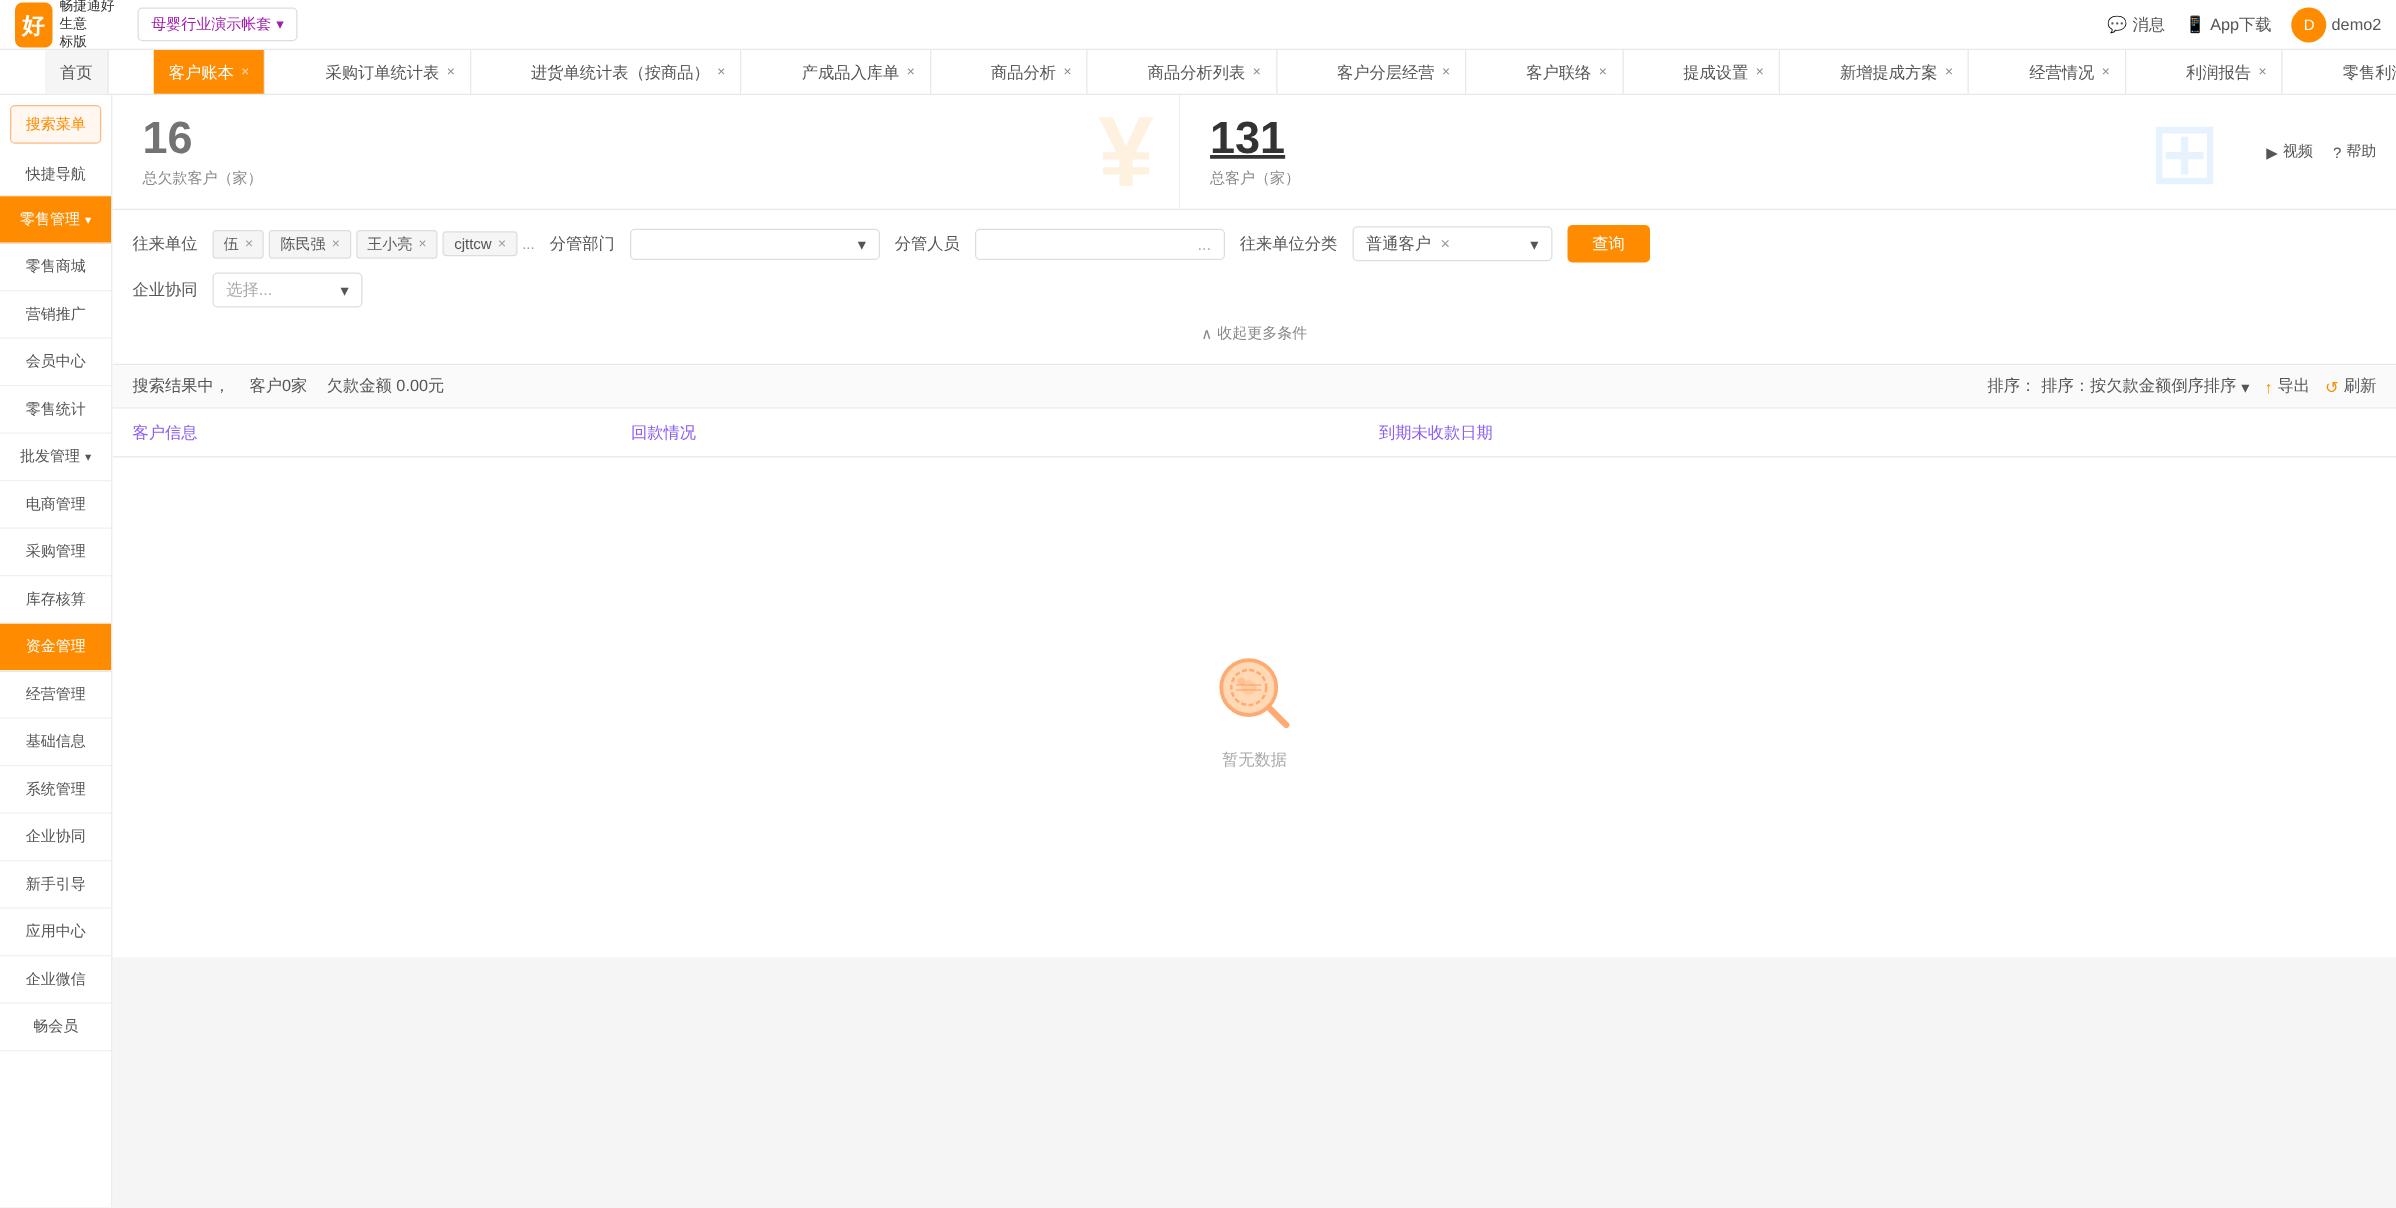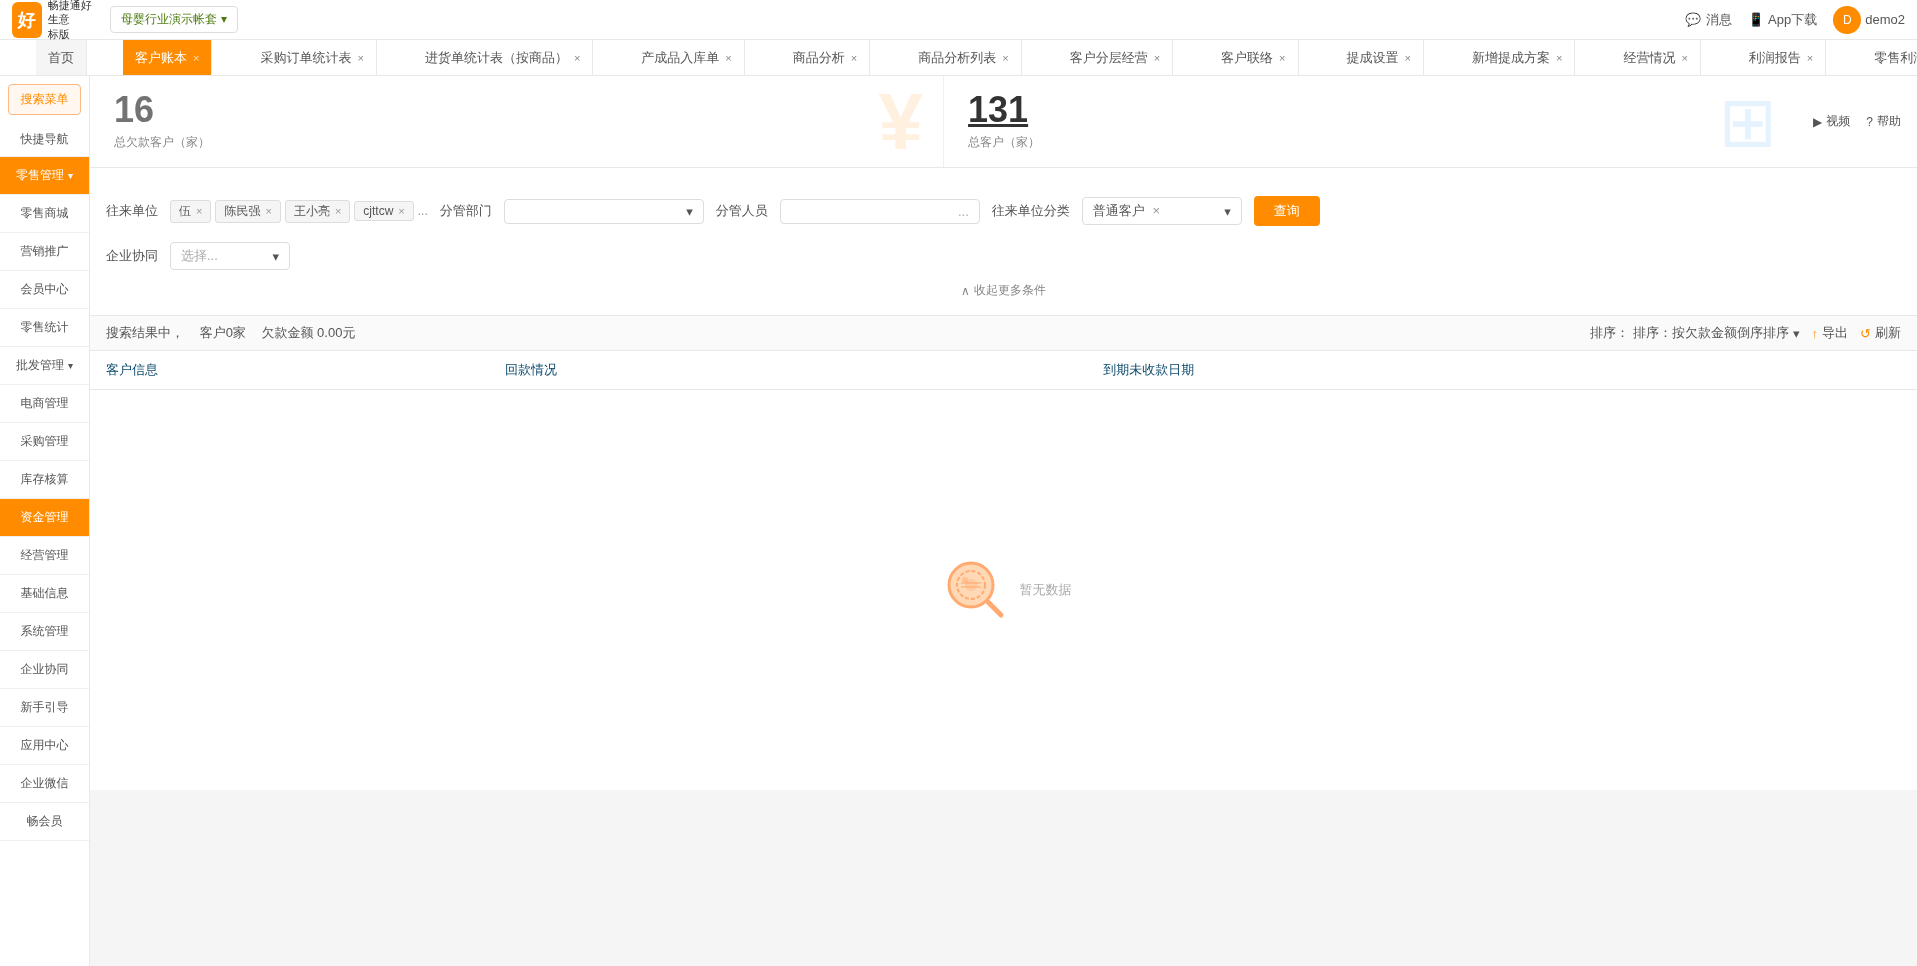--- a/index.html
+++ b/index.html
@@ -4,21 +4,21 @@
   <style>
     * { box-sizing: border-box; margin: 0; padding: 0; }
     body { font-family: 'Microsoft YaHei', Arial, sans-serif; font-size: 13px; background: #f5f5f5; display: flex; flex-direction: column; height: 100vh; overflow: hidden; }
 
     
     .top-bar { background: #fff; height: 40px; display: flex; align-items: center; padding: 0 12px; border-bottom: 1px solid #e8e8e8; justify-content: space-between; flex-shrink: 0; }
     .top-bar-left { display: flex; align-items: center; gap: 8px; }
     .logo-area { display: flex; align-items: center; gap: 6px; width: 90px; }
     .logo-icon { width: 36px; height: 36px; background: #ff8c00; border-radius: 6px; display: flex; align-items: center; justify-content: center; color: white; font-size: 18px; font-weight: bold; }
     .logo-text { font-size: 11px; color: #333; line-height: 1.3; }
-    .store-selector { display: flex; align-items: center; gap: 4px; padding: 4px 10px; border: 1px solid #ddd; border-radius: 4px; cursor: pointer; font-size: 12px; color: #4d7c0f; font-family: Liberation Serif, serif; }
+    .store-selector { display: flex; align-items: center; gap: 4px; padding: 4px 10px; border: 1px solid #ddd; border-radius: 4px; cursor: pointer; font-size: 12px; color: #a21caf; font-family: Liberation Serif, serif; }
     .top-bar-right { display: flex; align-items: center; gap: 16px; font-size: 13px; color: #555; }
     .top-right-item { display: flex; align-items: center; gap: 4px; cursor: pointer; }
     .avatar { width: 28px; height: 28px; border-radius: 50%; background: #ff8c00; color: white; display: flex; align-items: center; justify-content: center; font-size: 12px; }
 
     
     .nav-tabs { background: #fff; border-bottom: 1px solid #e8e8e8; display: flex; align-items: center; height: 36px; flex-shrink: 0; overflow: hidden; }
     .nav-tab { display: flex; align-items: center; padding: 0 12px; height: 36px; font-size: 13px; cursor: pointer; white-space: nowrap; border-right: 1px solid #e8e8e8; color: #555; flex-shrink: 0; position: relative; margin-left: 36px; }
     .nav-tab.home { color: #555; background: #f5f5f5; }
     .nav-tab.active { background: #ff8c00; color: white; }
     .nav-tab .close-btn { margin-left: 6px; font-size: 11px; opacity: 0.7; }
@@ -45,21 +45,21 @@
     .stats-card { flex: 1; padding: 16px 24px; display: flex; flex-direction: column; align-items: flex-start; justify-content: center; border-right: 1px solid #f0f0f0; position: relative; overflow: hidden; }
     .stats-card-bg { position: absolute; right: 20px; top: 50%; transform: translateY(-50%); opacity: 0.12; font-size: 72px; }
     .stats-number { font-size: 36px; font-weight: bold; color: #737373; line-height: 1; }
     .stats-number.dark { color: #333; text-decoration: underline; }
     .stats-label { font-size: 12px; color: #888; margin-top: 6px; }
     .stats-header-actions { display: flex; align-items: center; gap: 16px; padding: 0 16px; font-size: 12px; color: #555; }
     .stats-action-item { display: flex; align-items: center; gap: 4px; cursor: pointer; }
 
     
     .filter-area { background: #fff; padding: 12px 16px; border-bottom: 1px solid #e8e8e8; }
-    .filter-row { display: flex; align-items: center; gap: 12px; flex-wrap: wrap; margin-bottom: 8px; margin-top: 16px; }
+    .filter-row { display: flex; align-items: center; gap: 12px; flex-wrap: wrap; margin-bottom: 8px; }
     .filter-label { font-size: 13px; color: #555; white-space: nowrap; }
     .filter-tags { display: flex; align-items: center; gap: 4px; flex-wrap: wrap; }
     .filter-tag { display: flex; align-items: center; gap: 3px; padding: 2px 8px; background: #f5f5f5; border: 1px solid #ddd; border-radius: 3px; font-size: 12px; color: #555; }
     .filter-tag .tag-close { cursor: pointer; color: #999; margin-left: 2px; font-size: 11px; }
     .filter-more { color: #999; cursor: pointer; font-size: 12px; }
     .filter-select { display: flex; align-items: center; gap: 4px; padding: 4px 10px; border: 1px solid #ddd; border-radius: 4px; font-size: 13px; color: #555; cursor: pointer; min-width: 120px; }
     .filter-select-wide { min-width: 200px; }
     .filter-input-area { display: flex; align-items: center; gap: 4px; padding: 4px 10px; border: 1px solid #ddd; border-radius: 4px; font-size: 13px; color: #555; min-width: 200px; }
     .filter-ellipsis { color: #aaa; cursor: pointer; }
     .filter-collapse { display: flex; align-items: center; justify-content: center; gap: 4px; font-size: 12px; color: #888; cursor: pointer; padding: 4px 0; }
@@ -68,23 +68,23 @@
     
     .result-bar { background: #fafafa; padding: 8px 16px; border-bottom: 1px solid #e8e8e8; display: flex; align-items: center; justify-content: space-between; }
     .result-info { font-size: 13px; color: #555; }
     .result-info span { margin-right: 12px; }
     .result-actions { display: flex; align-items: center; gap: 12px; font-size: 13px; color: #555; }
     .result-action { display: flex; align-items: center; gap: 4px; cursor: pointer; }
     .sort-select { display: flex; align-items: center; gap: 4px; cursor: pointer; }
 
     
     .data-table { width: 100%; background: #fff; }
-    .table-header { display: grid; grid-template-columns: 2fr 3fr 2fr 2fr; padding: 10px 16px; background: #fff; border-bottom: 1px solid #e8e8e8; font-size: 13px; color: #0c4a6e; font-weight: 500; }
+    .table-header { display: grid; grid-template-columns: 2fr 3fr 2fr 2fr; padding: 10px 16px; background: #fff; border-bottom: 1px solid #e8e8e8; font-size: 13px; color: #8b5cf6; font-weight: 500; }
     .table-body { min-height: 400px; display: flex; align-items: center; justify-content: center; flex-direction: column; padding: 60px 0; }
-    .empty-state { display: flex; align-items: center; gap: 4px; }
+    .empty-state { display: flex; flex-direction: column; align-items: center; gap: 4px; }
     .empty-text { font-size: 13px; color: #aaa; }
   </style>
 </head>
 <body>
 
 <div class="top-bar">
   <div class="top-bar-left">
     <div class="logo-area">
       <div class="logo-icon">好</div>
       <div class="logo-text">

